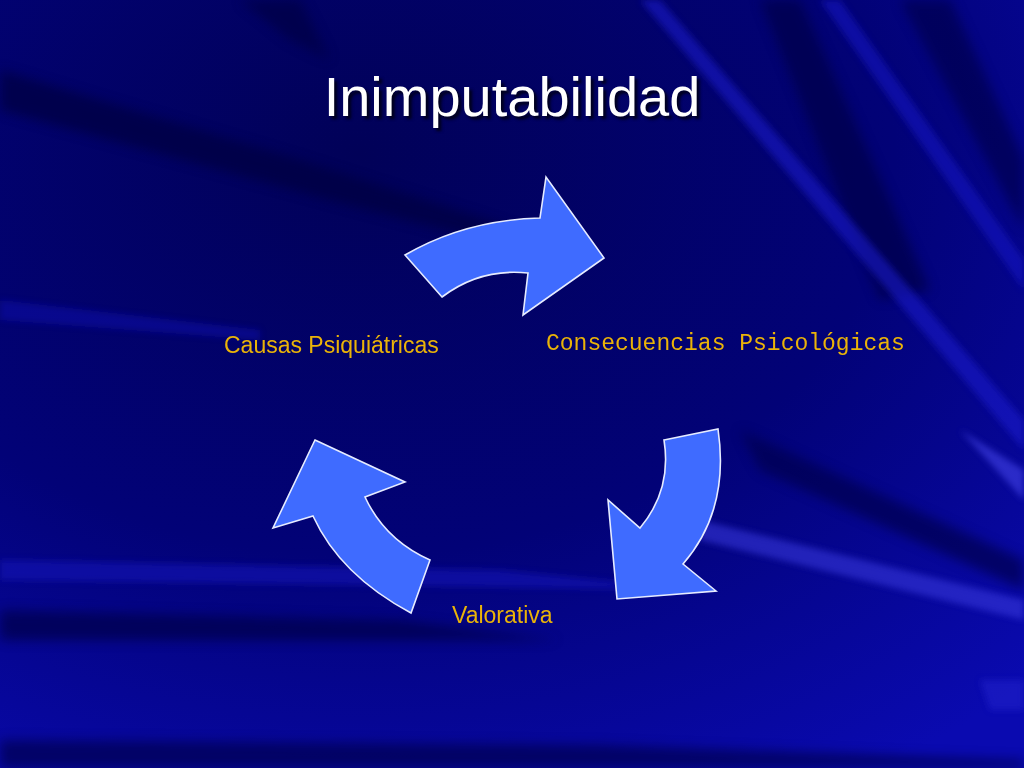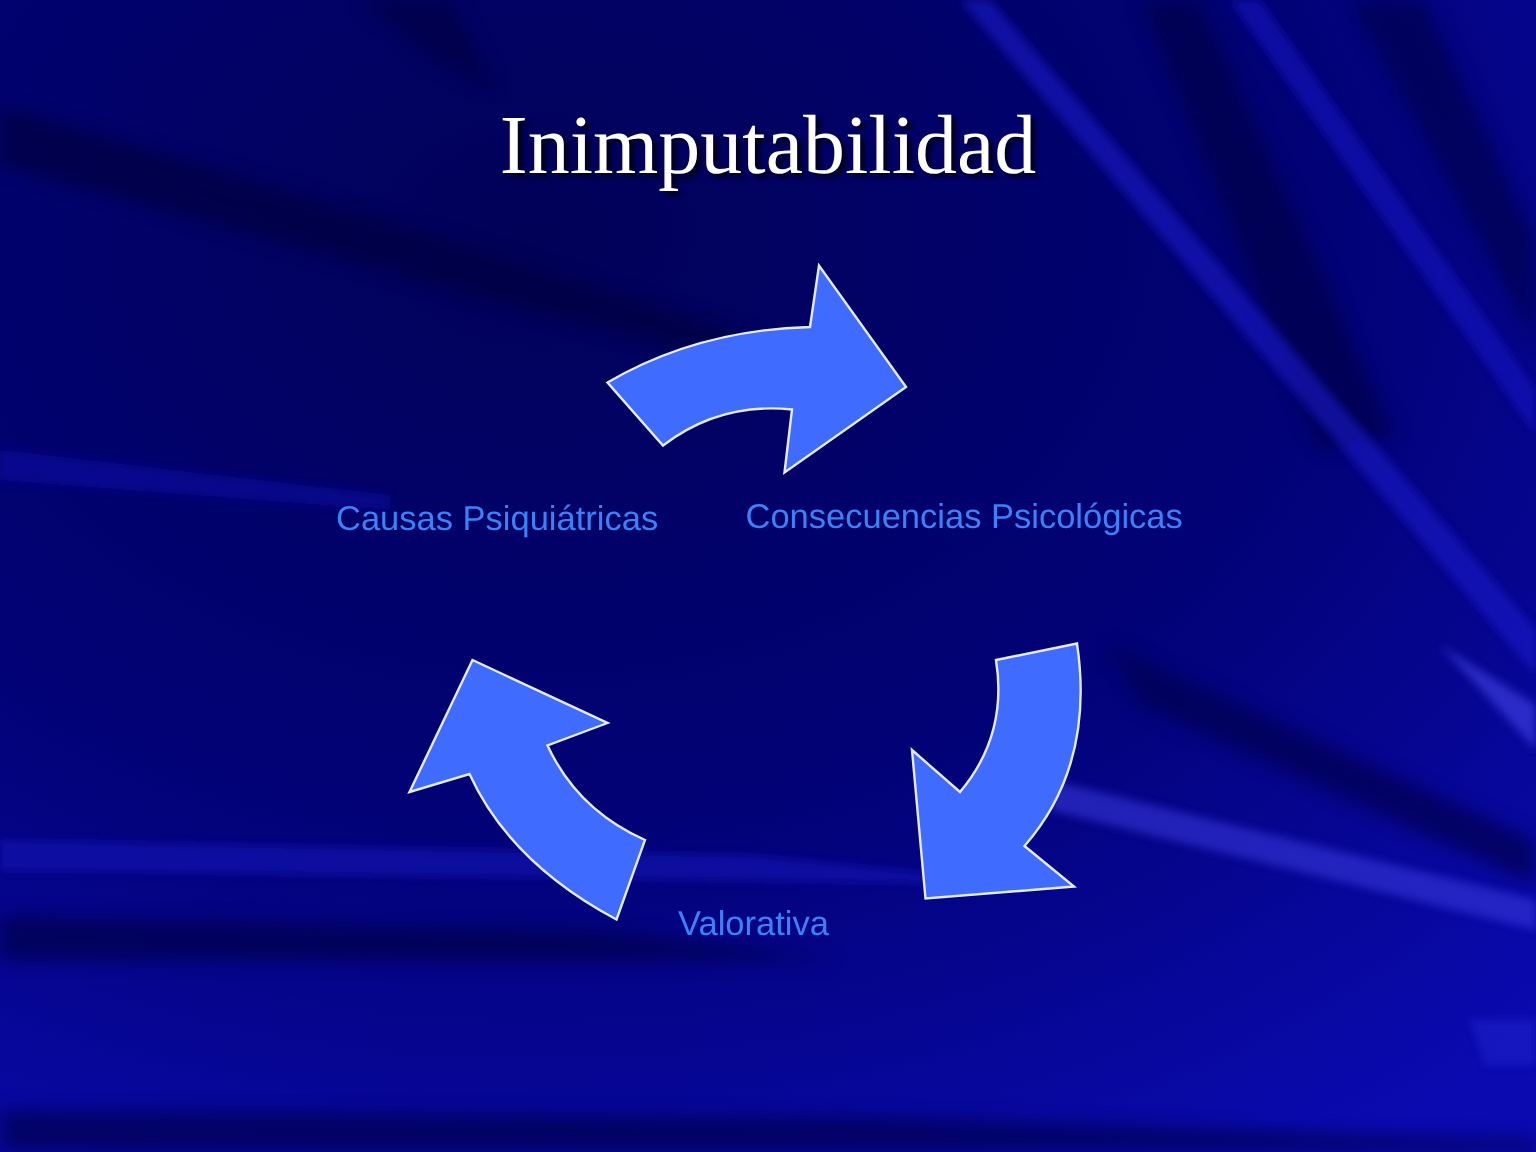--- a/index.html
+++ b/index.html
@@ -7,30 +7,29 @@
     width: 1024px; height: 768px; overflow: hidden; position: relative;
     background: #02027a;
     font-family: "Liberation Sans", sans-serif;
   }
   .bg { position: absolute; left: 0; top: 0; width: 1024px; height: 768px; }
   .title {
     position: absolute; left: 0; top: 62px; width: 1024px; text-align: center;
     color: #ffffff; font-size: 56px; line-height: 70px;
     text-shadow: 3px 3px 3px rgba(0,0,20,0.9);
     letter-spacing: 0px;
-    font-family: Liberation Serif, serif;
   }
   .title span { position: relative; left: 0px; }
   .arrows { position: absolute; left: 0; top: 0; width: 1024px; height: 768px; }
   .label {
-    position: absolute; color: #3b82f6; font-size: 23px; line-height: 28px;
+    position: absolute; color: #eab308; font-size: 23px; line-height: 28px;
     white-space: nowrap;
   }
   #label-causas { left: 224px; top: 331px; }
-  #label-consecuencias { left: 497px; top: 330px; }
+  #label-consecuencias { left: 546px; top: 330px; font-family: Liberation Mono, monospace; }
   #label-valorativa { left: 452px; top: 601px; }
 </style>
 </head>
 <body>
 
 <svg class="bg" viewBox="0 0 1024 768" preserveAspectRatio="none">
   <defs>
     <radialGradient id="bgGrad" cx="0.35" cy="0.2" r="0.95">
       <stop offset="0" stop-color="#010158"></stop>
       <stop offset="0.55" stop-color="#020277"></stop>

